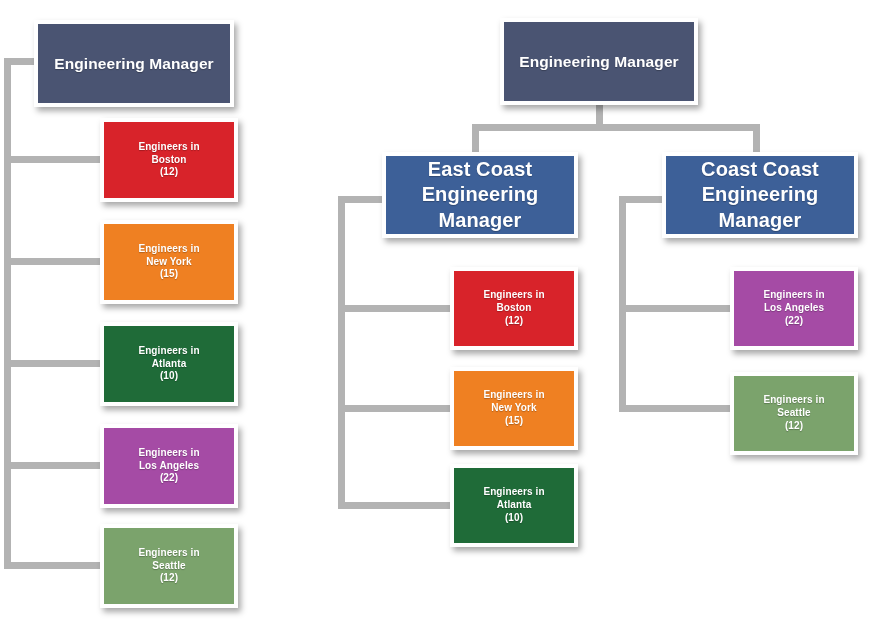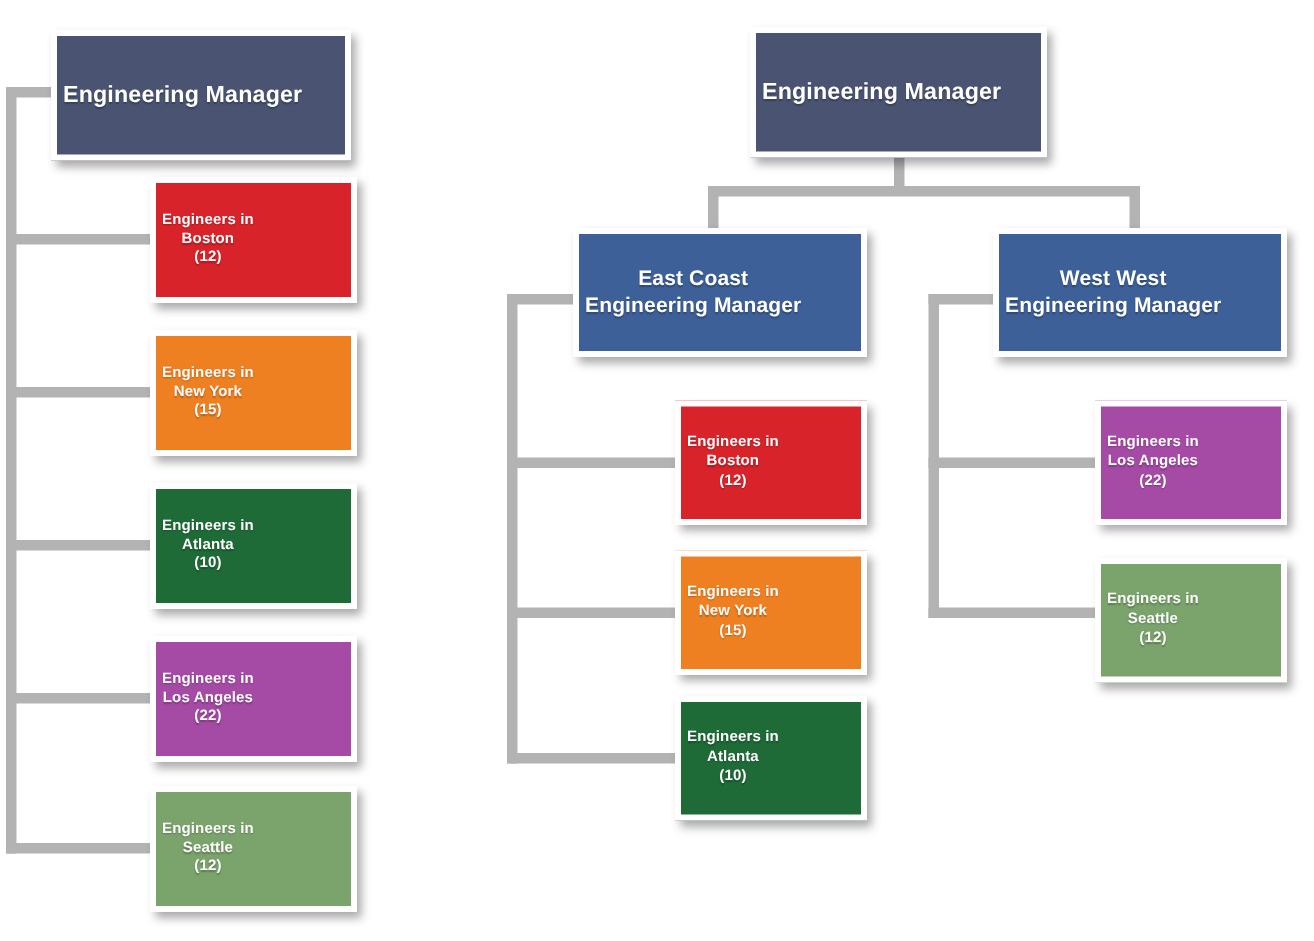--- a/index.html
+++ b/index.html
@@ -21,33 +21,33 @@
     background: #b3b3b3;
     z-index: 1;
   }
   
   .node {
     position: absolute;
     box-sizing: border-box;
     border: 4px solid #ffffff;
     display: flex;
     align-items: center;
-    justify-content: flex-start;
+    justify-content: center;
     text-align: center;
     color: #ffffff;
     font-weight: bold;
     line-height: 1.28;
     letter-spacing: 0.1px;
     z-index: 3;
     box-shadow: 3px 4px 6px rgba(0,0,0,0.34);
     text-shadow: 0 1px 1px rgba(0,0,0,0.25);
   }
   .node .lbl { display: block; padding: 0 4px; }
   .node.sz-root   { font-size: 15.5px; }
-  .node.sz-mid    { font-size: 14px; }
+  .node.sz-mid    { font-size: 20px; }
   .node.sz-leaf   { font-size: 10px; }
 </style>
 </head>
 <body>
 
 <div id="canvas">
 
   <div>
 
     <div class="conn" style="left:4px; top:58px; width:7px; height:511px;"></div>
@@ -108,21 +108,21 @@
 
     <div class="node sz-root" style="left:500px; top:18px; width:198px; height:87px; background:#4a5472;">
       <span class="lbl">Engineering Manager</span>
     </div>
 
     <div class="node sz-mid" style="left:382px; top:152px; width:196px; height:86px; background:#3d6098;">
       <span class="lbl"><span>East Coast</span><br><span>Engineering Manager</span></span>
     </div>
 
     <div class="node sz-mid" style="left:662px; top:152px; width:196px; height:86px; background:#3d6098;">
-      <span class="lbl"><span>West West</span><br><span>Engineering Manager</span></span>
+      <span class="lbl"><span>Coast Coast</span><br><span>Engineering Manager</span></span>
     </div>
 
     <div class="node sz-leaf" style="left:450px; top:267px; width:128px; height:83px; background:#d8232a;">
       <span class="lbl"><span>Engineers in</span><br><span>Boston</span><br><span>(12)</span></span>
     </div>
 
     <div class="node sz-leaf" style="left:450px; top:367px; width:128px; height:83px; background:#ef8022;">
       <span class="lbl"><span>Engineers in</span><br><span>New York</span><br><span>(15)</span></span>
     </div>
 

